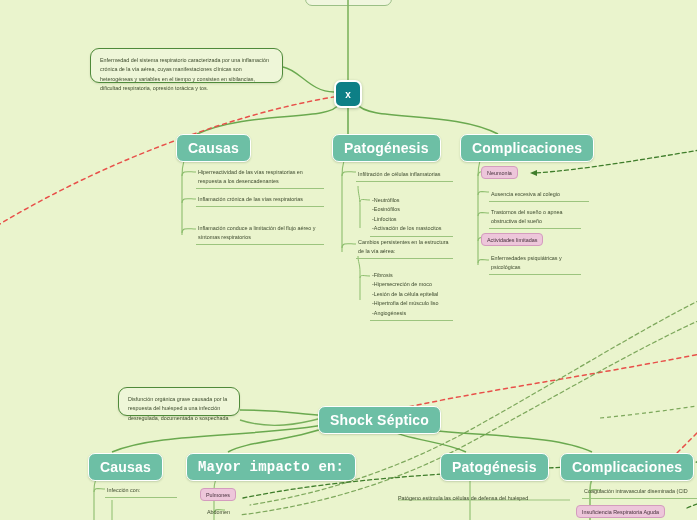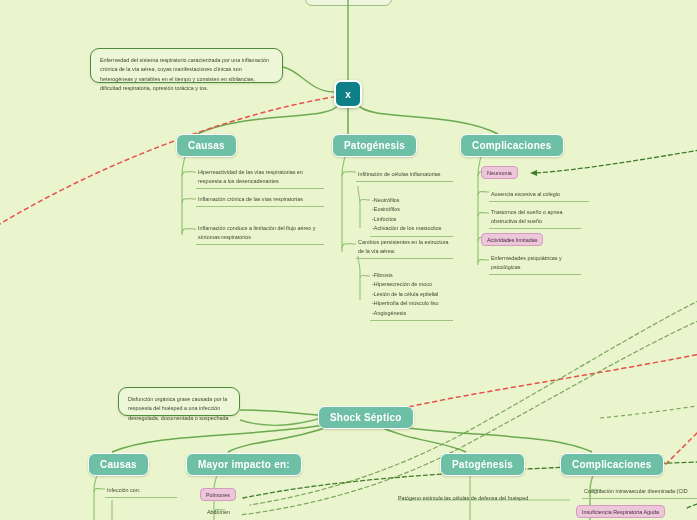--- a/index.html
+++ b/index.html
@@ -13,21 +13,21 @@
   svg.edges{position:absolute;left:0;top:0;width:697px;height:520px;pointer-events:none;}
 
   
   .node{position:absolute;box-sizing:border-box;}
 
   .topic{
     background:#6dbfa5;
     color:#ffffff;
     border:1px solid #ffffff;
     border-radius:7px;
-    font-size:10px;
+    font-size:14px;
     font-weight:bold;
     letter-spacing:.2px;
     padding:5px 11px;
     white-space:nowrap;
     box-shadow:0 1px 2px rgba(60,90,50,.22);
     text-align:center;
   }
 
   .root{
     width:28px;height:28px;
@@ -205,21 +205,21 @@
   <div class="node chip" style="left:481px;top:233px;">Actividades limitadas</div>
   <div class="node leaf" style="left:489px;top:254px;width:92px;">Enfermedades psiquiátricas y psicológicas</div>
 
   <div class="node callout" style="left:118px;top:387px;width:122px;height:29px;">Disfunción orgánica grave causada por la respuesta del huésped a una infección desregulada, documentada o sospechada</div>
 
   <div class="node topic" style="left:318px;top:406px;text-align:right;">Shock Séptico</div>
 
   <div class="node topic" style="left:88px;top:453px;">Causas</div>
   <div class="node leaf" style="left:105px;top:486px;width:72px;">Infección con:</div>
 
-  <div class="node topic" style="left:186px;top:453px;">Mayor impacto en:</div>
+  <div class="node topic" style="left:186px;top:453px;font-family:Liberation Mono, monospace;">Mayor impacto en:</div>
   <div class="node chip" style="left:200px;top:488px;">Pulmones</div>
   <div class="node leaf noline" style="left:205px;top:508px;width:60px;">Abdomen</div>
 
   <div class="node topic" style="left:440px;top:453px;">Patogénesis</div>
   <div class="node leaf noline" style="left:396px;top:494px;width:176px;">Patógeno estimula las células de defensa del huésped</div>
 
   <div class="node topic" style="left:560px;top:453px;">Complicaciones</div>
   <div class="node leaf" style="left:582px;top:487px;width:115px;white-space:nowrap;overflow:hidden;">Coagulación intravascular diseminada (CID</div>
   <div class="node chip" style="left:576px;top:505px;">Insuficiencia Respiratoria Aguda</div>
 

